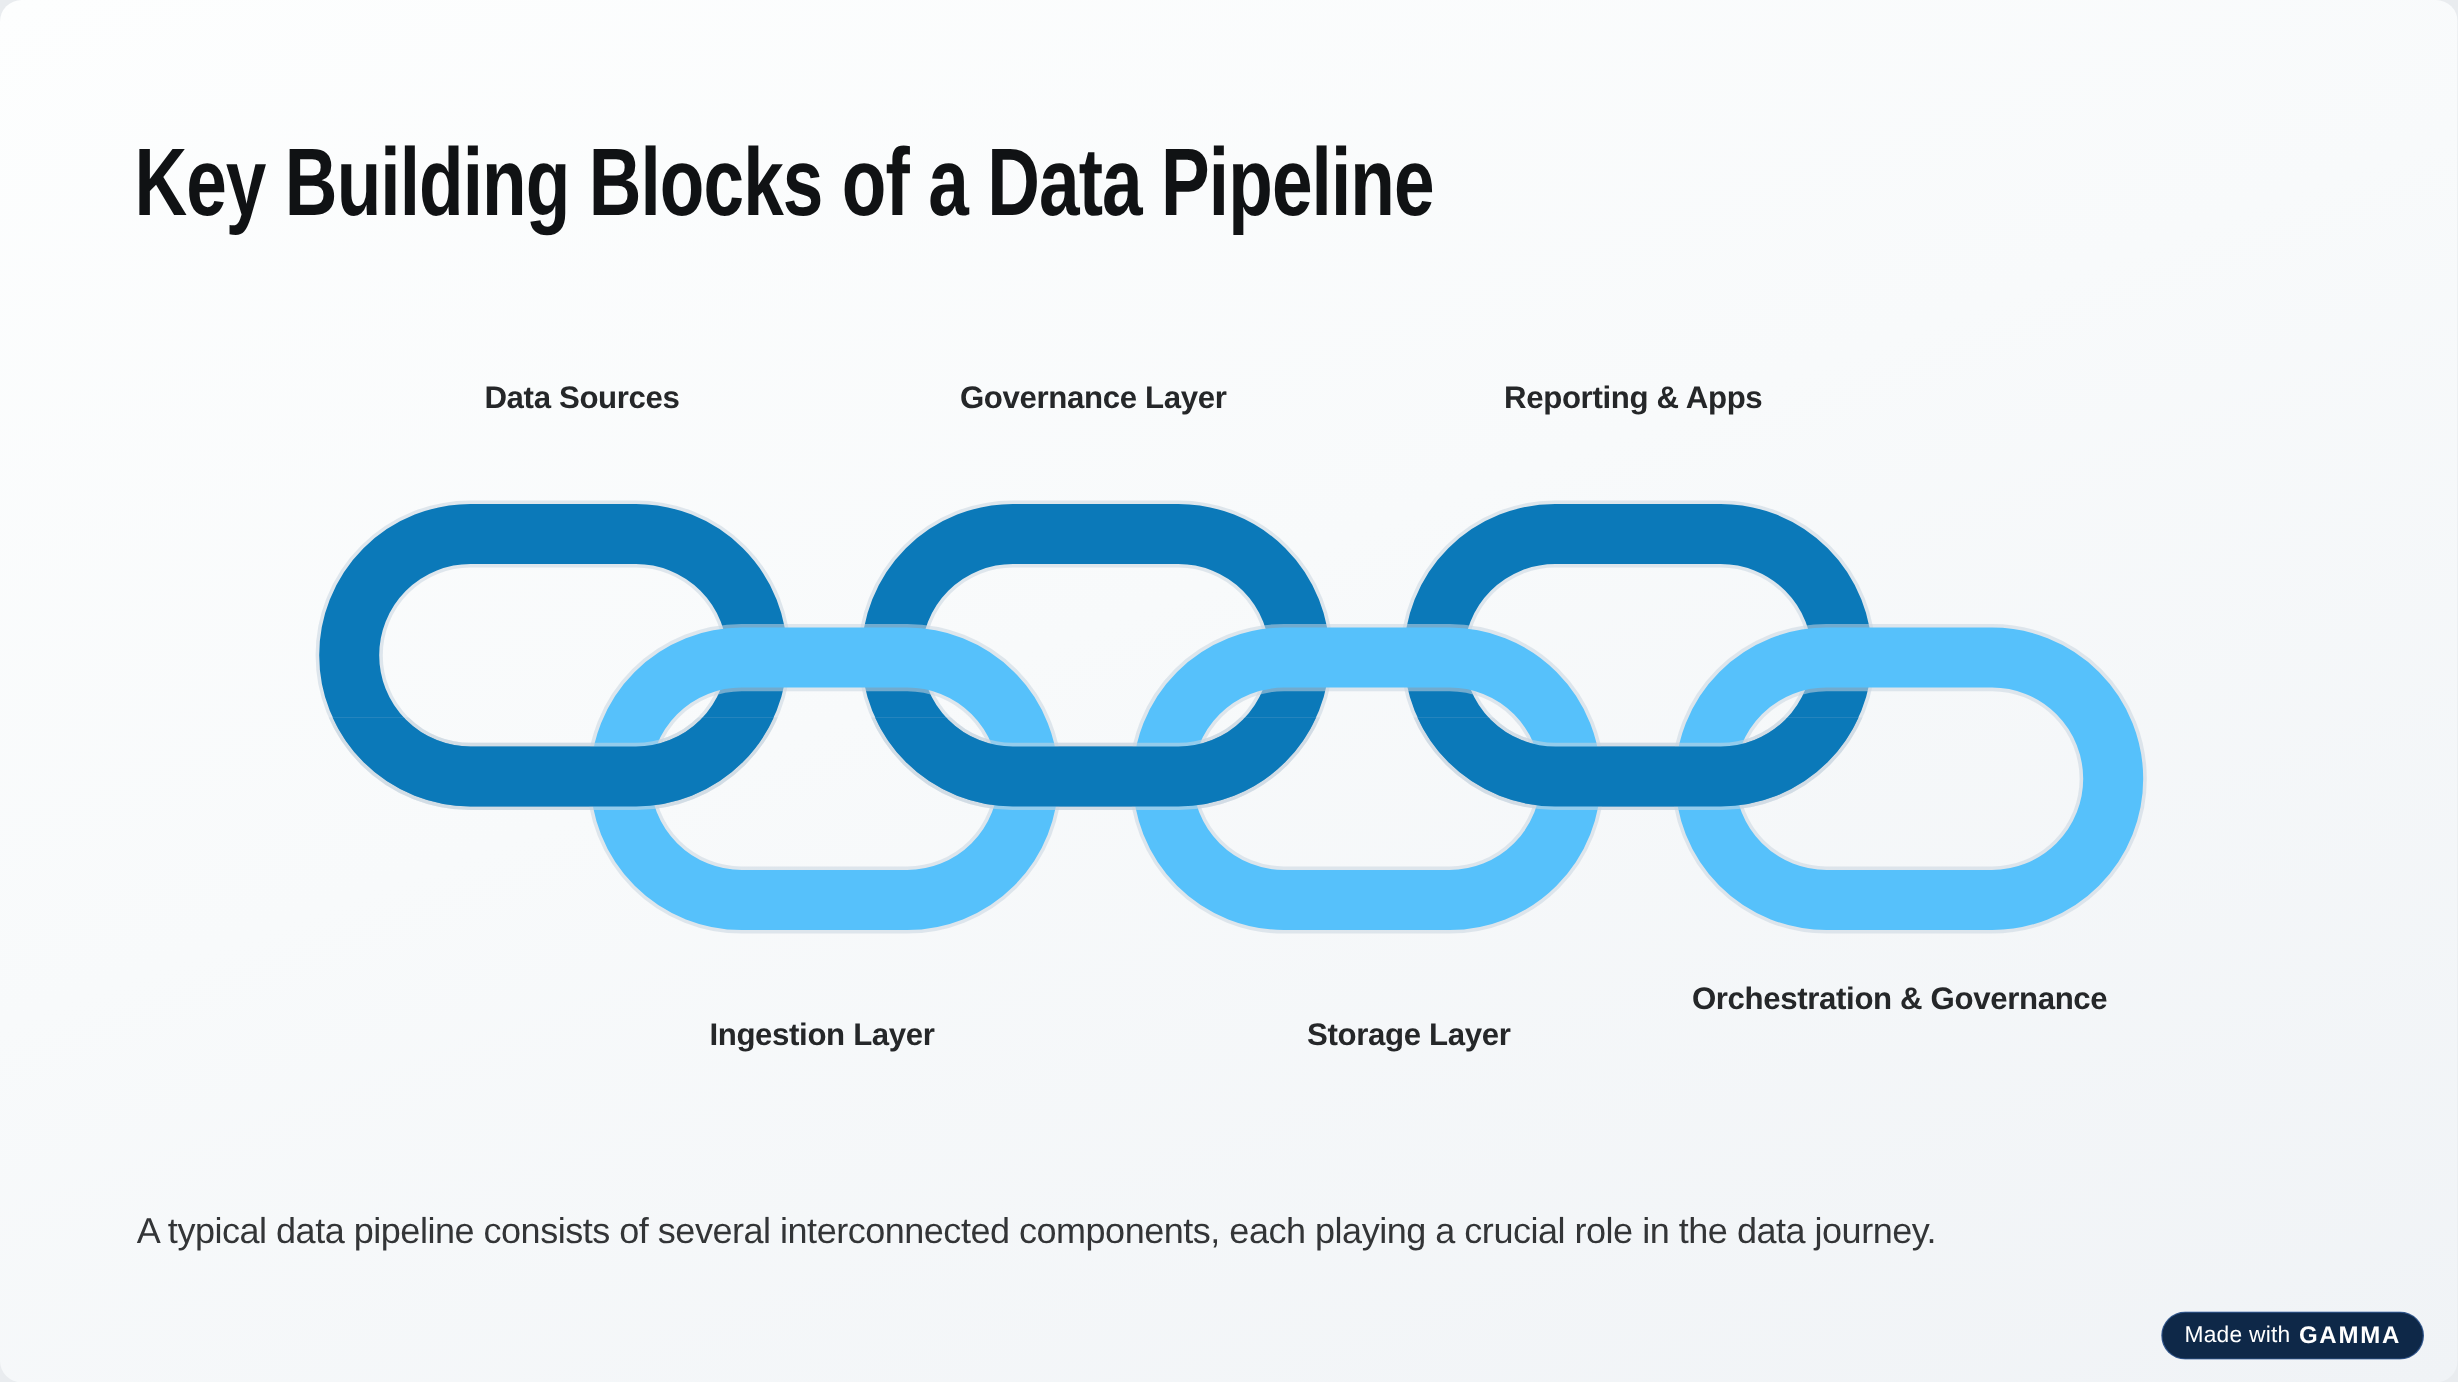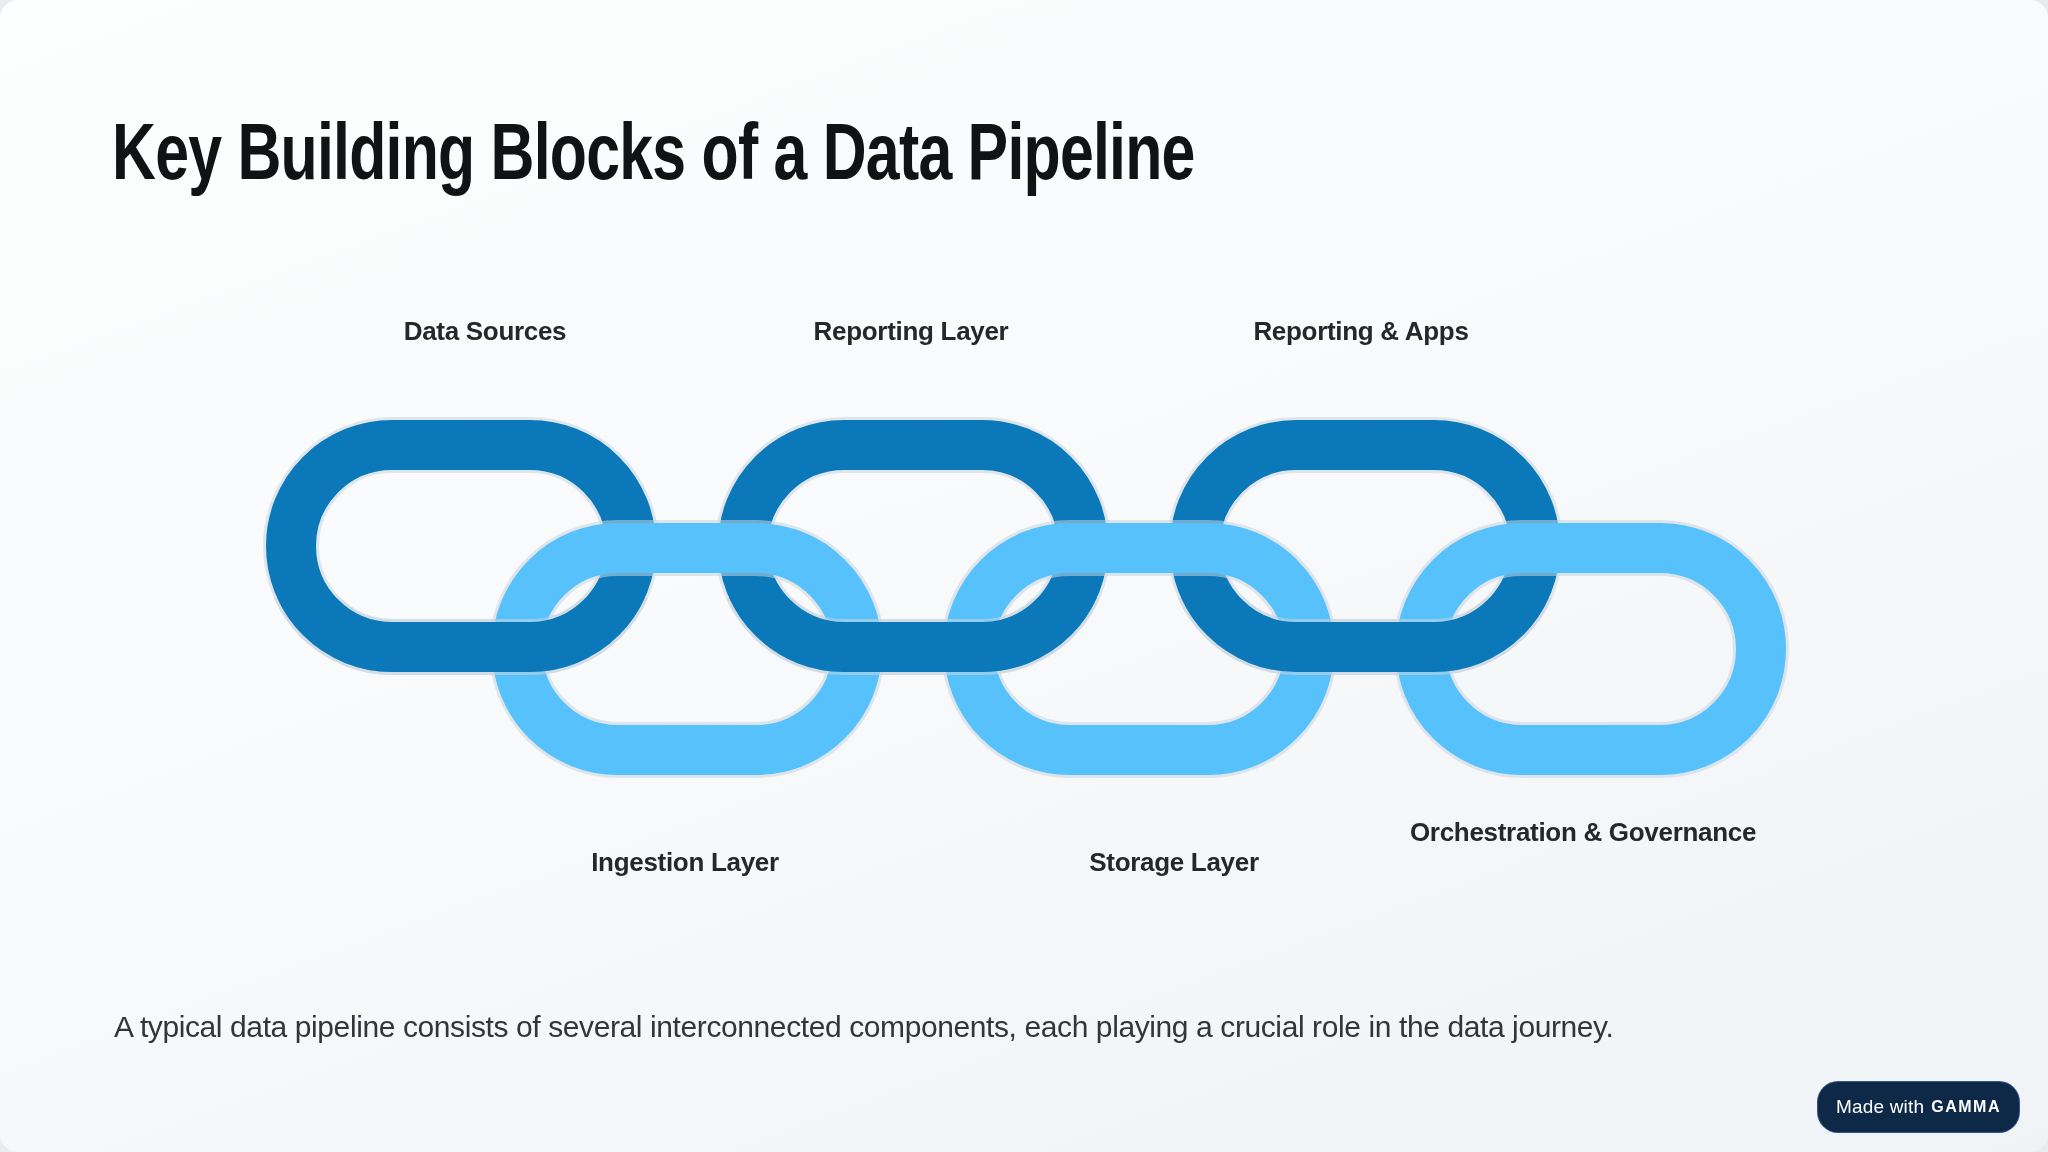--- a/index.html
+++ b/index.html
@@ -54,39 +54,39 @@
     font-size: 30px;
     font-weight: 400;
     letter-spacing: -0.4px;
     color: #333537;
     white-space: nowrap;
   }
   .gamma-badge {
     position: absolute;
     right: 28px;
     bottom: 19px;
-    height: 52px;
+    height: 40px;
     padding: 0 18px;
     display: flex;
     align-items: center;
     gap: 7px;
     background: #0e2848;
     border: 1px solid rgba(90, 140, 220, 0.45);
     border-radius: 21px;
     box-sizing: border-box;
     color: #ffffff;
     cursor: pointer;
   }
   .gamma-badge .badge-prefix {
     font-size: 19px;
     font-weight: 400;
     letter-spacing: 0.2px;
   }
   .gamma-badge .badge-brand {
-    font-size: 16px;
+    font-size: 20px;
     font-weight: 800;
     letter-spacing: 1.5px;
   }
 </style>
 </head>
 <body>
 
 <div class="slide">
 
   <h1 class="slide-title">Key Building Blocks of a Data Pipeline</h1>
@@ -120,21 +120,21 @@
       <rect x="291" y="445" width="340" height="202" rx="101" fill="none" stroke="#c9d6e0" stroke-opacity="0.55" stroke-width="56"></rect>
       <rect x="291" y="445" width="340" height="202" rx="101" fill="none" stroke-width="50" stroke="#0b79b9"></rect>
       <rect x="743" y="445" width="340" height="202" rx="101" fill="none" stroke="#c9d6e0" stroke-opacity="0.55" stroke-width="56"></rect>
       <rect x="743" y="445" width="340" height="202" rx="101" fill="none" stroke-width="50" stroke="#0b79b9"></rect>
       <rect x="1195" y="445" width="340" height="202" rx="101" fill="none" stroke="#c9d6e0" stroke-opacity="0.55" stroke-width="56"></rect>
       <rect x="1195" y="445" width="340" height="202" rx="101" fill="none" stroke-width="50" stroke="#0b79b9"></rect>
     </g>
   </svg>
 
   <div class="link-label" style="left:465px;  top:316px;margin-left:20px;">Data Sources</div>
-  <div class="link-label" style="left:911px;  top:316px;">Reporting Layer</div>
+  <div class="link-label" style="left:911px;  top:316px;">Governance Layer</div>
   <div class="link-label" style="left:1361px; top:316px;">Reporting &amp; Apps</div>
   <div class="link-label" style="left:685px;  top:847px;">Ingestion Layer</div>
   <div class="link-label" style="left:1174px; top:847px;">Storage Layer</div>
   <div class="link-label" style="left:1583px; top:817px;">Orchestration &amp; Governance</div>
 
   <p class="slide-caption">A typical data pipeline consists of several interconnected components, each playing a crucial role in the data journey.</p>
 
   <div class="gamma-badge">
     <span class="badge-prefix">Made with</span>
     <span class="badge-brand">GAMMA</span>

